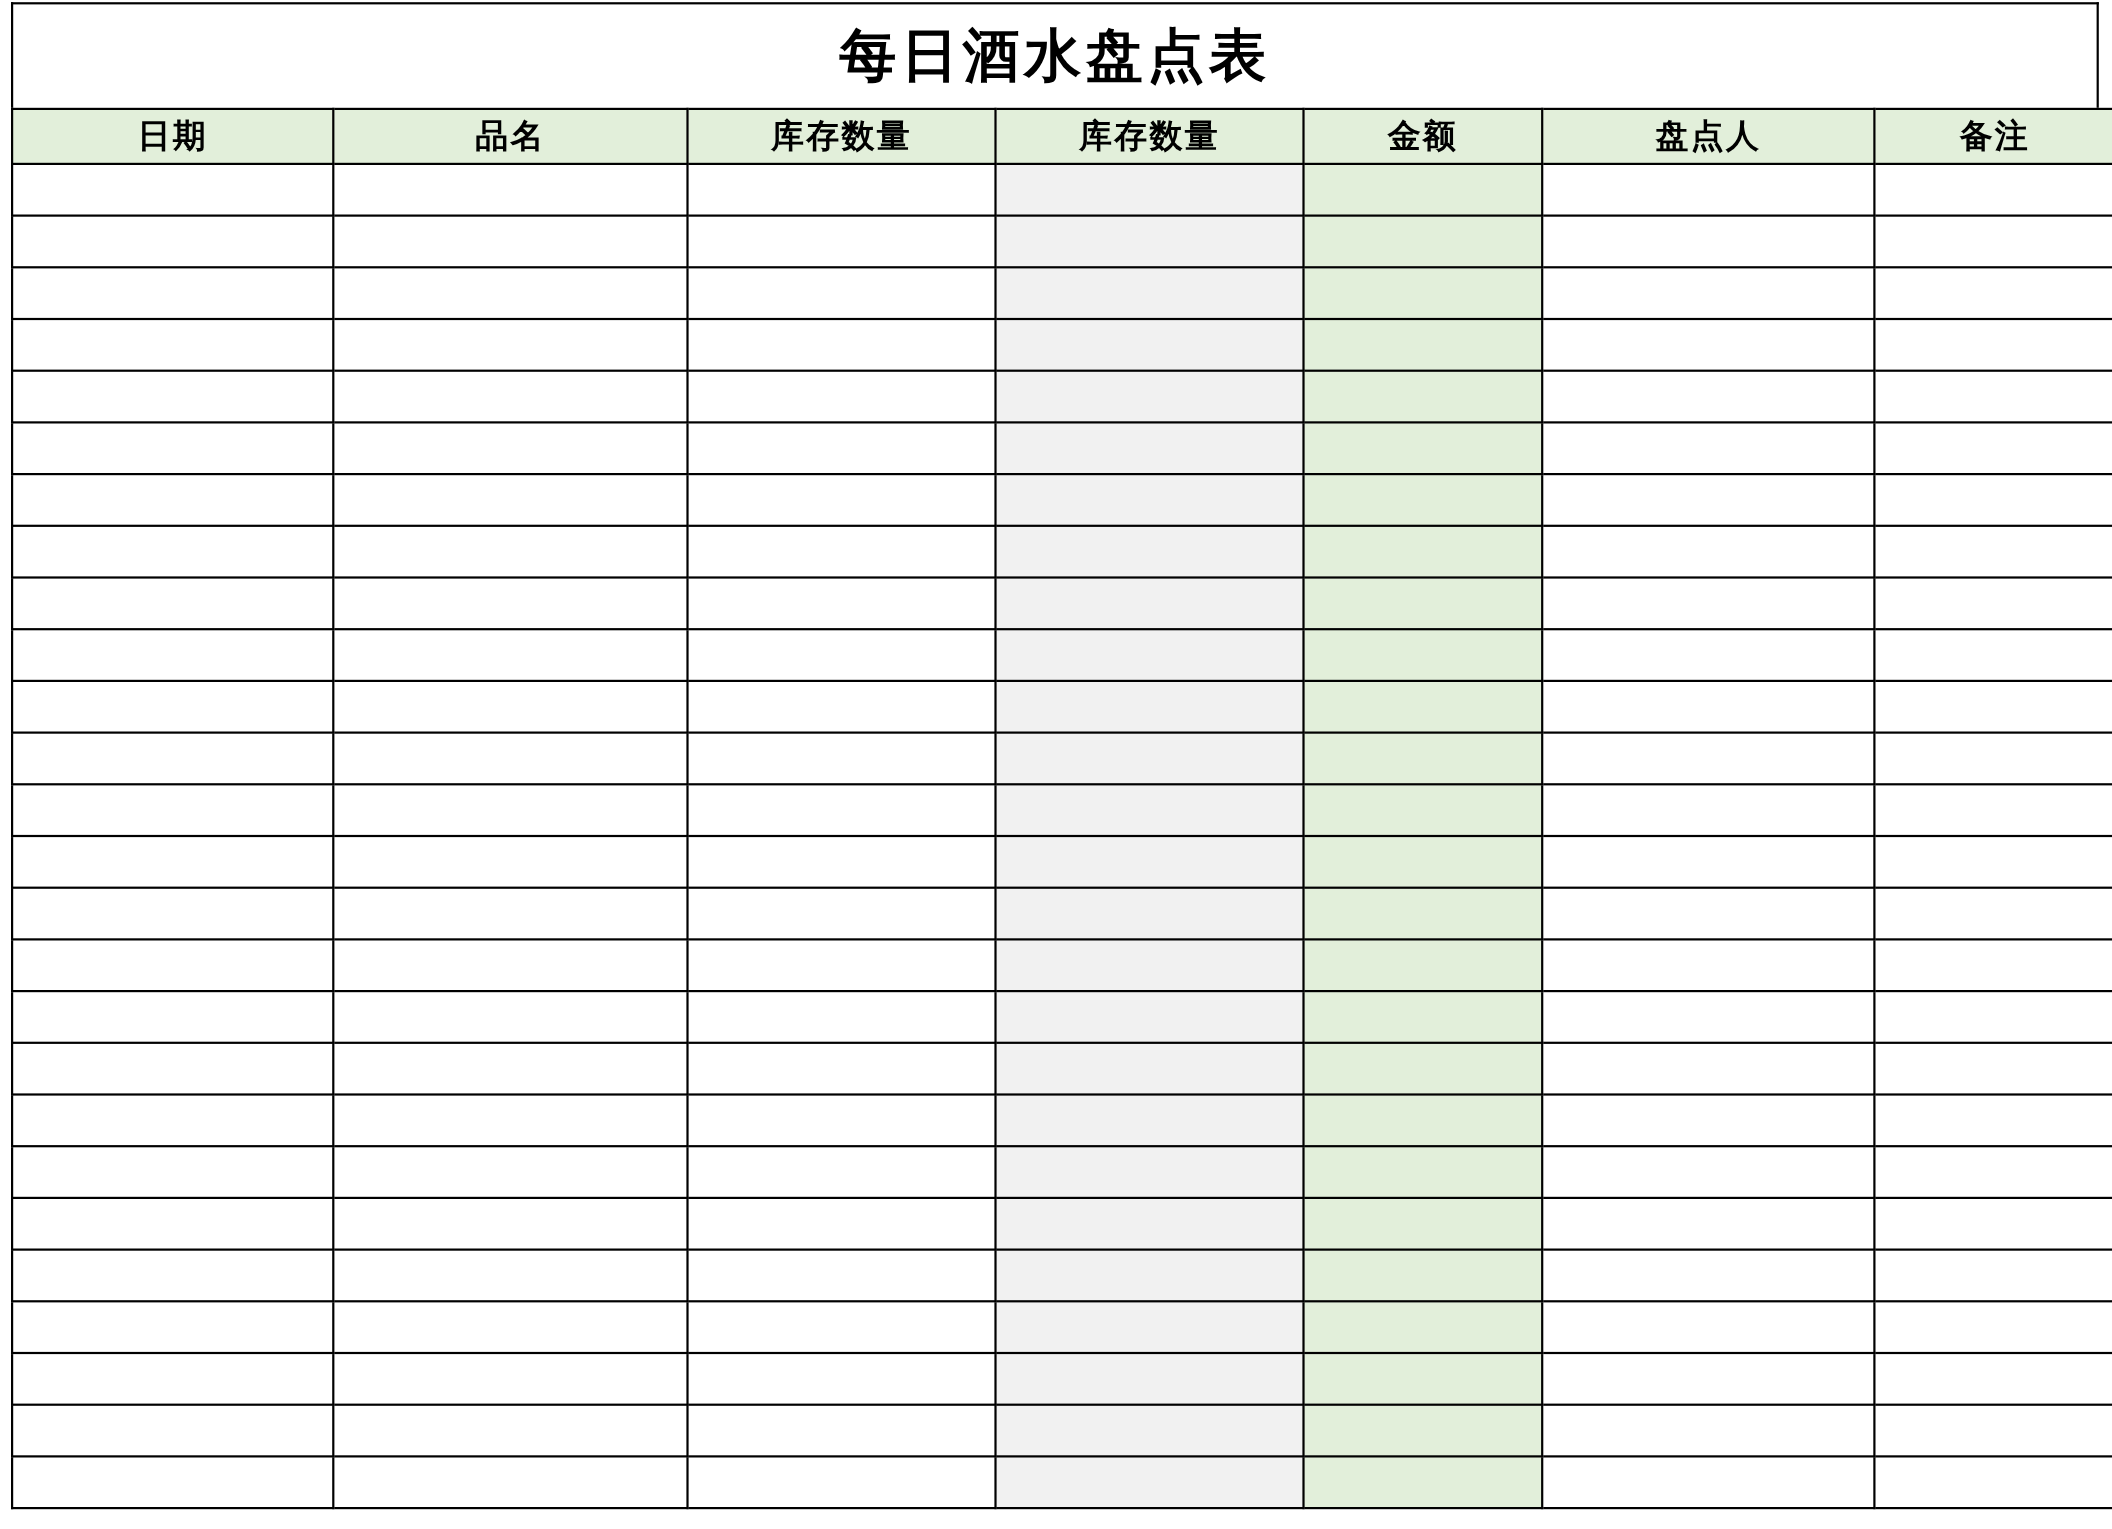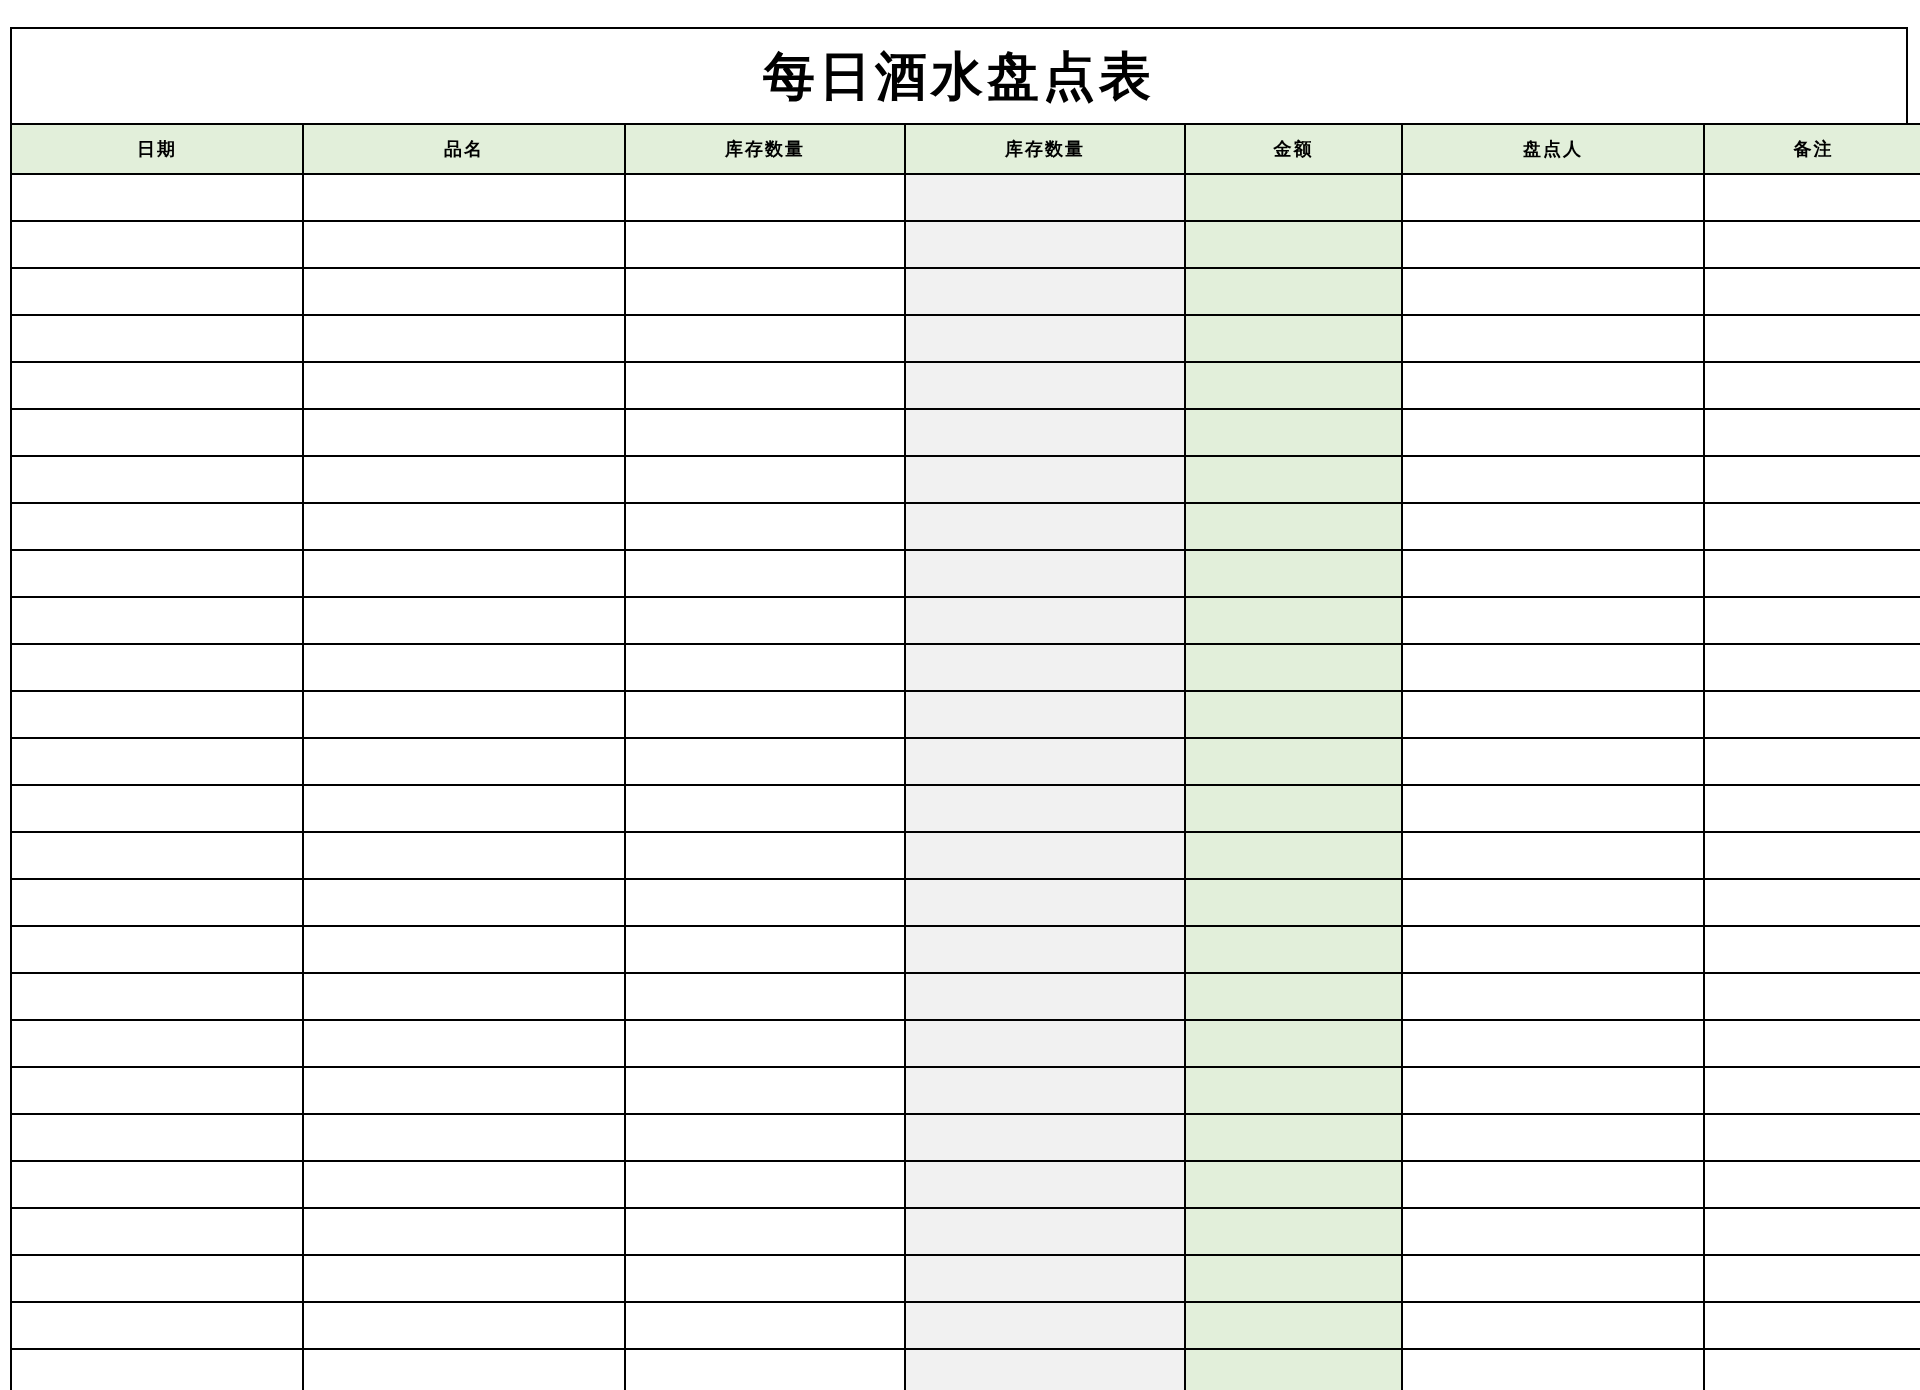--- a/index.html
+++ b/index.html
@@ -10,21 +10,21 @@
   body {
     width: 1920px;
     height: 1390px;
     font-family: "Liberation Sans", sans-serif;
     overflow: hidden;
   }
   .sheet {
     width: 1556px;
     height: 1390px;
     box-sizing: border-box;
-    padding: 27px 12px 10px 10px;
+    padding: 2px 12px 10px 10px;
   }
   .title-bar {
     box-sizing: border-box;
     width: 1898px;
     height: 96px;
     border: 2px solid #000000;
     border-bottom: none;
     display: flex;
     align-items: center;
     justify-content: center;
@@ -43,21 +43,21 @@
     width: 1898px;
   }
   table.grid th, table.grid td {
     border: 2px solid #000000;
     height: 45px;
     padding: 0;
     margin: 0;
   }
   table.grid th {
     background: #e2efda;
-    font-size: 18px;
+    font-size: 30px;
     font-weight: bold;
     color: #000000;
     text-align: center;
     letter-spacing: 2px;
     height: 48px;
   }
   td.cell {
     background: #ffffff;
   }
   td.cell-gray {

